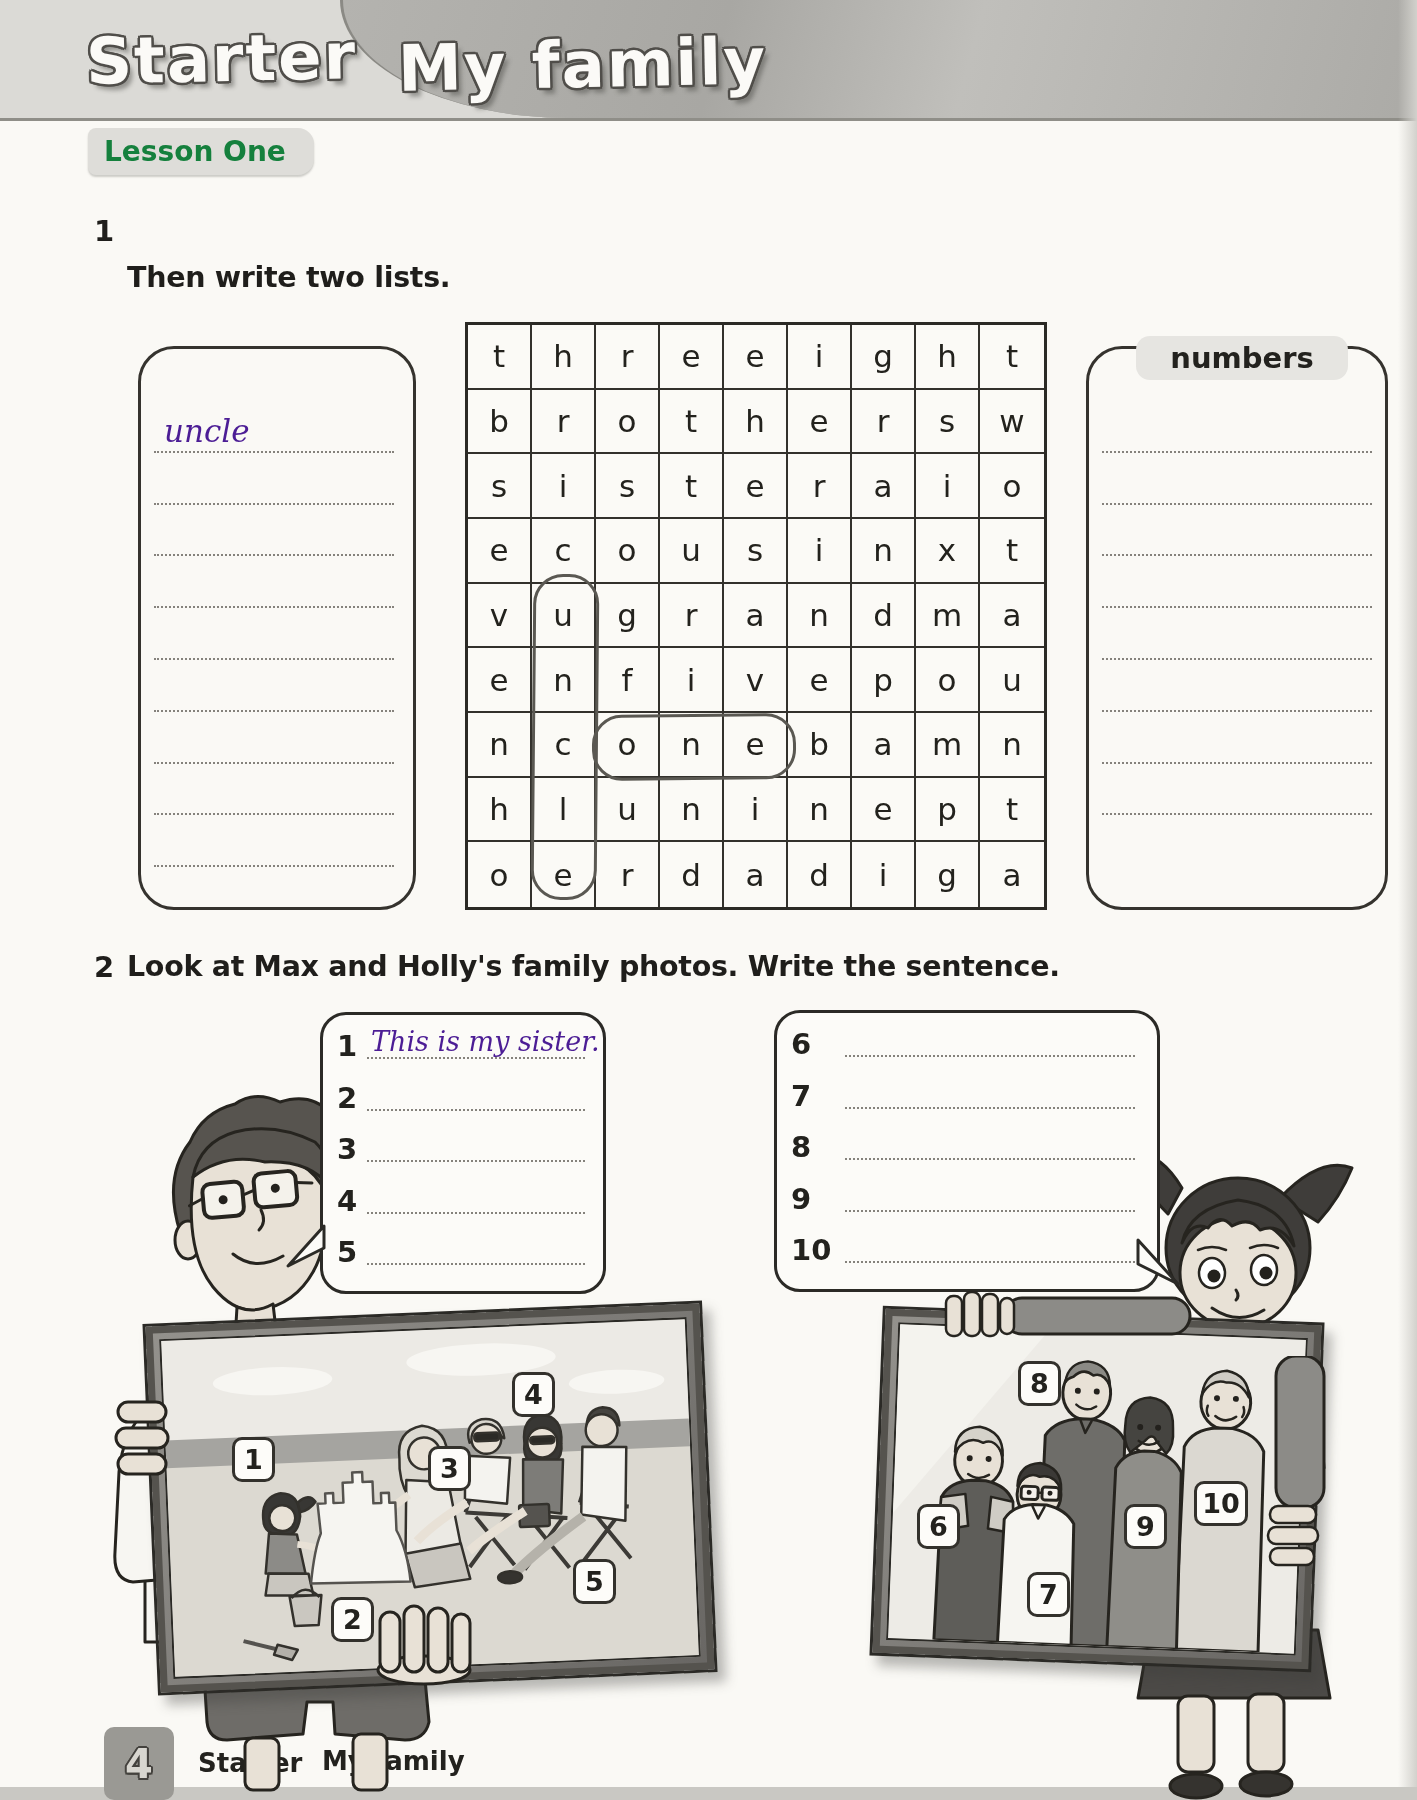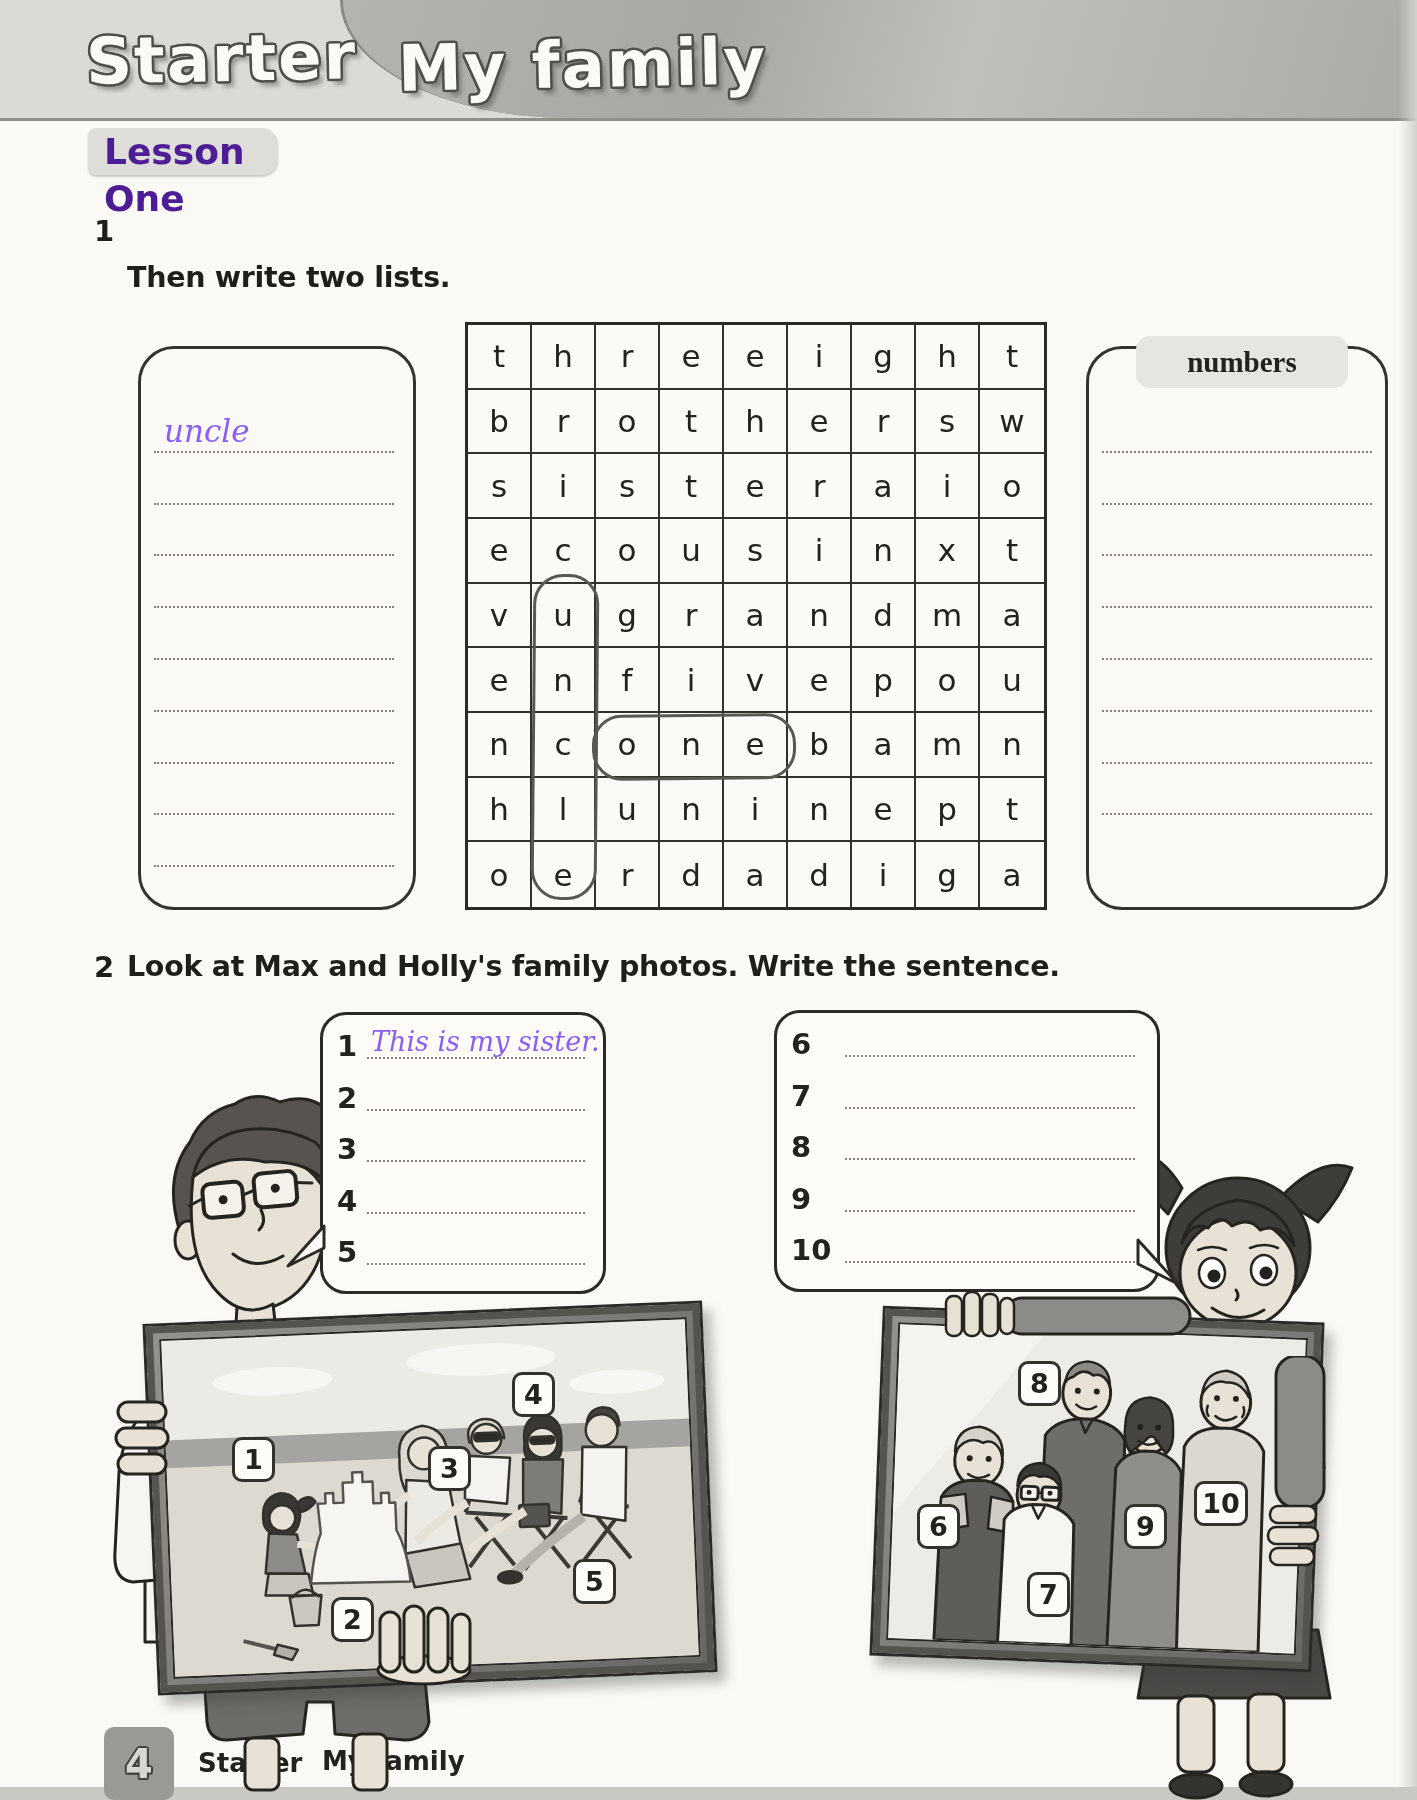--- a/index.html
+++ b/index.html
@@ -12,48 +12,48 @@
       background:linear-gradient(105deg,#b4b3af 0%,#a8a7a3 35%,#c0bfbb 58%,#abaaa6 100%);
       border-bottom-left-radius:230px 118px;border-left:3px solid #8b8a85;}
   .header-rule{position:absolute;left:0;top:118px;width:1417px;height:3px;background:#8f8e88;}
   .bubble-title{position:absolute;font-weight:bold;font-size:64px;letter-spacing:2px;color:#fbfaf7;
       transform:rotate(-1.2deg);white-space:nowrap;
       text-shadow:2.5px 0 0 #504e4a,-2.5px 0 0 #504e4a,0 2.5px 0 #504e4a,0 -2.5px 0 #504e4a,
       2px 2px 0 #504e4a,-2px 2px 0 #504e4a,2px -2px 0 #504e4a,-2px -2px 0 #504e4a,
       5px 6px 4px rgba(70,70,66,.45);}
   .title-starter{left:86px;top:22px;}
   .title-family{left:398px;top:28px;}
-  .lesson-pill{position:absolute;left:88px;top:128px;width:190px;height:47px;background:#deddd9;
-      border-radius:8px 16px 16px 8px;font-size:36px;font-weight:bold;line-height:47px;
-      padding-left:16px;box-sizing:border-box;color:#4c1d95;box-shadow:0 2px 2px rgba(120,120,115,.35);}
+  .lesson-pill{position:absolute;left:88px;top:128px;width:226px;height:47px;background:#deddd9;
+      border-radius:8px 16px 16px 8px;font-size:28px;font-weight:bold;line-height:47px;
+      padding-left:16px;box-sizing:border-box;color:#15803d;box-shadow:0 2px 2px rgba(120,120,115,.35);}
   .edge-right{position:absolute;left:1398px;top:0;width:19px;height:1800px;
       background:linear-gradient(to right,rgba(0,0,0,0),#d2d1cc);}
 
   
   .instr-num{position:absolute;font-size:29px;font-weight:bold;}
   .instr-text{position:absolute;font-size:28.5px;font-weight:bold;white-space:nowrap;letter-spacing:-0.3px;}
   .ex1-num{left:94px;top:214px;}
   .ex1-l1{left:127px;top:214px;}
   .ex1-l2{left:127px;top:261px;}
   .ex2-num{left:94px;top:950px;}
   .ex2-l1{left:127px;top:950px;}
 
   
   .list-box{position:absolute;border:3px solid #35332e;border-radius:36px;background:transparent;box-sizing:border-box;}
   .family-box{left:138px;top:346px;width:278px;height:564px;}
   .numbers-box{left:1086px;top:346px;width:302px;height:564px;}
   .box-pill{position:absolute;background:#e6e5e1;border-radius:14px;display:flex;align-items:center;
       justify-content:center;font-size:29px;font-weight:bold;color:#23221e;z-index:3;}
   .family-pill{left:156px;top:336px;width:246px;height:52px;}
-  .numbers-pill{left:1136px;top:336px;width:212px;height:52px;font-family:Liberation Serif, serif;}
+  .numbers-pill{left:1136px;top:336px;width:212px;height:44px;}
   .write-lines{position:absolute;z-index:2;}
   .family-lines{left:154px;top:401px;width:240px;}
   .numbers-lines{left:1102px;top:401px;width:270px;}
   .write-row{position:relative;height:51.8px;border-bottom:2.5px dotted #85827c;box-sizing:border-box;}
-  .hw{font-family:"DejaVu Serif",serif;font-style:italic;color:#8b5cf6;}
+  .hw{font-family:"DejaVu Serif",serif;font-style:italic;color:#4c1d95;}
   .write-row .hw{position:absolute;left:10px;bottom:2px;font-size:31px;white-space:nowrap;}
 
   
   .ws-grid{position:absolute;left:465px;top:322px;width:582px;height:588px;z-index:2;
       display:grid;grid-template-columns:repeat(9,1fr);grid-template-rows:repeat(9,1fr);
       border:3px solid #2b2a25;background:#fbfaf6;box-sizing:border-box;}
   .ws-cell{border-right:2px solid #33312c;border-bottom:2px solid #33312c;display:flex;
       align-items:center;justify-content:center;font-size:31px;color:#23221d;}
   .ws-cell:nth-child(9n){border-right:none;}
   .ws-cell:nth-child(n+73){border-bottom:none;}

